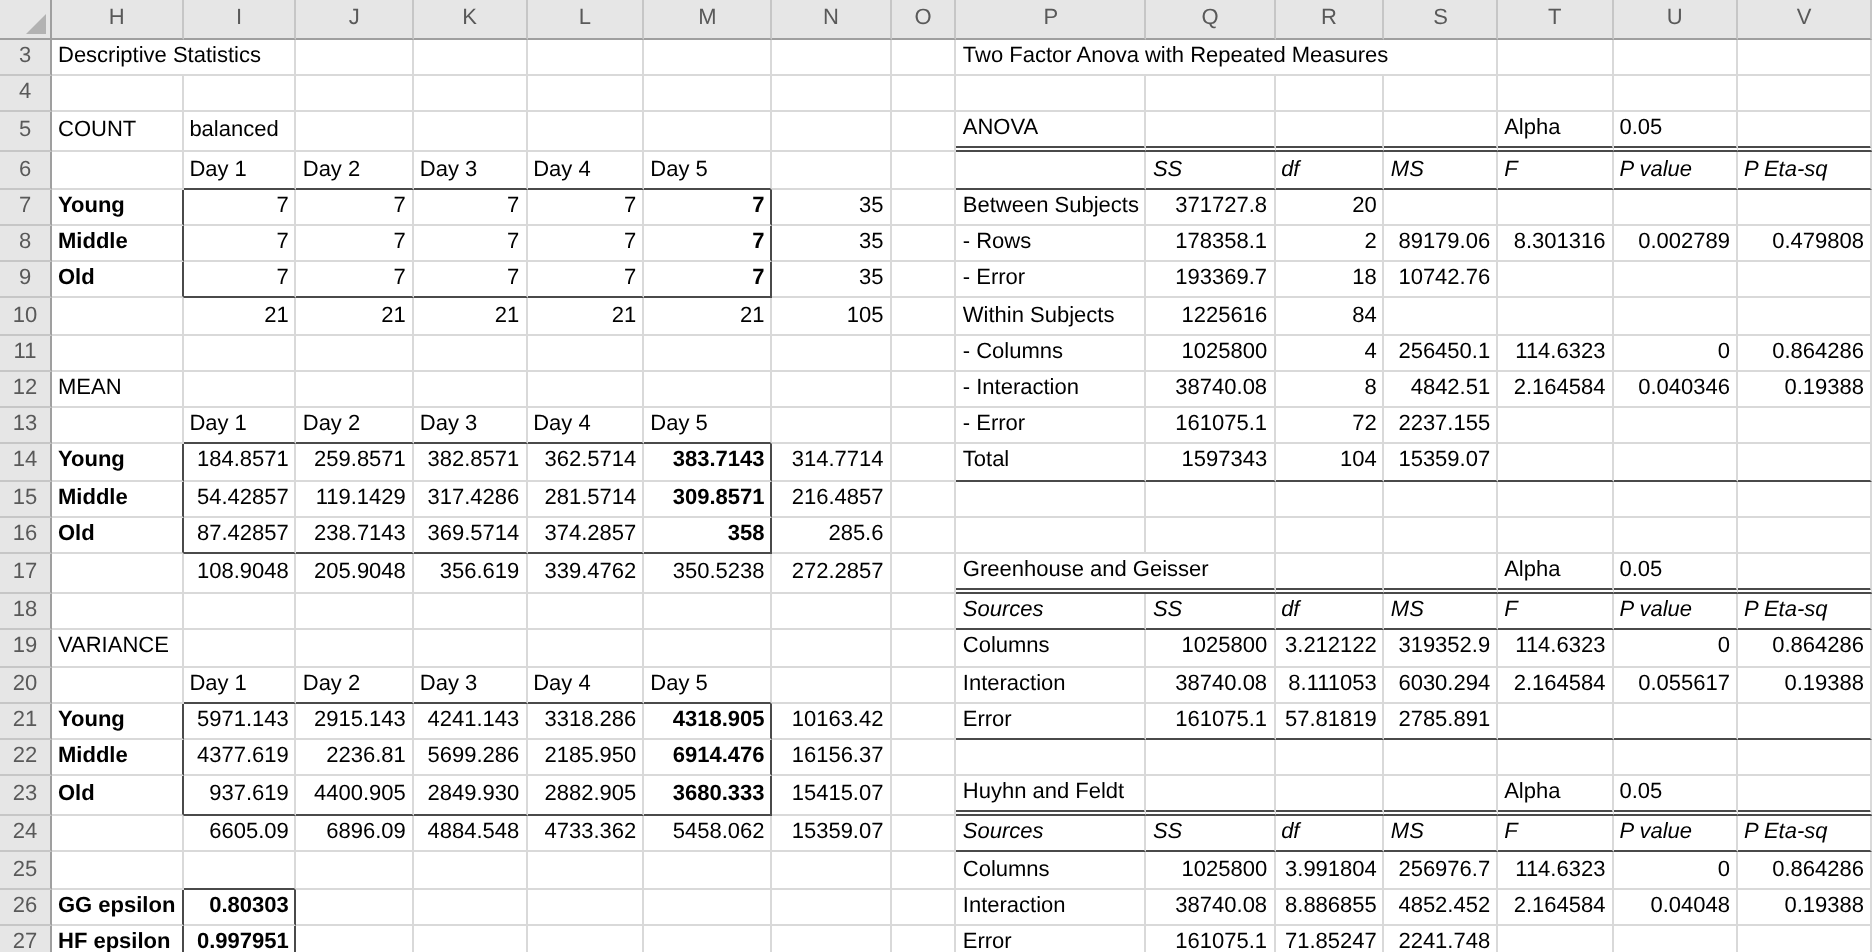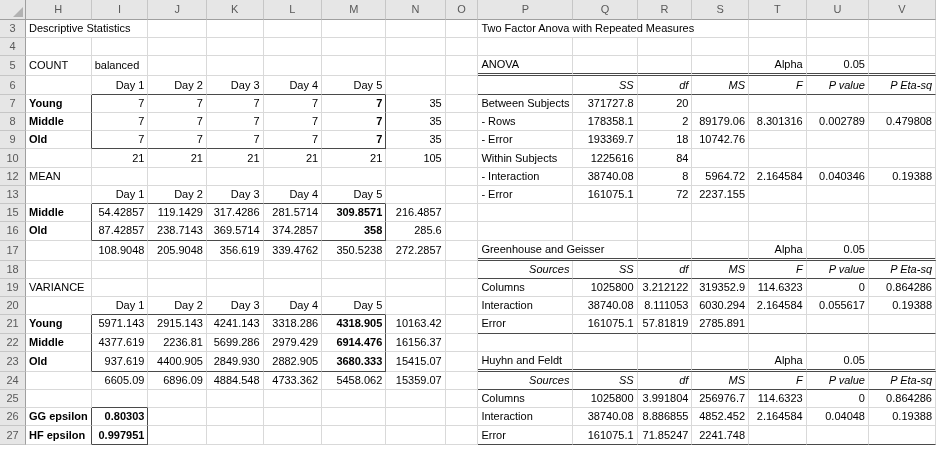--- a/index.html
+++ b/index.html
@@ -47,21 +47,21 @@
     border-right:1px solid var(--hdr-strong);
     border-bottom:1px solid var(--hdr-line);
   }
   th.corner{position:relative;border-right:1px solid var(--hdr-strong);}
   .tri{
     position:absolute;right:2px;bottom:2px;width:0;height:0;
     border-left:10px solid transparent;
     border-bottom:10px solid #b2b2b2;
   }
   td.num{text-align:right;}
-  td.ctr{text-align:right;}
+  td.ctr{text-align:left;}
   td.it{font-style:italic;}
   td.dbb{border-bottom:1px solid var(--dark);}
   td.ddb{border-bottom:3px double var(--dark);}
   td.dbr{border-right:1px solid var(--dark);font-weight:bold;}
 </style>
 </head>
 <body>
 
 <div class="sheet">
   <table>
@@ -240,33 +240,51 @@
           <td></td>
           <td>Within Subjects</td>
           <td class="num">1225616</td>
           <td class="num">84</td>
           <td></td>
           <td></td>
           <td></td>
           <td></td>
         </tr>
         <tr>
+          <td class="rowhdr">11</td>
+          <td></td>
+          <td></td>
+          <td></td>
+          <td></td>
+          <td></td>
+          <td></td>
+          <td></td>
+          <td></td>
+          <td>- Columns</td>
+          <td class="num">1025800</td>
+          <td class="num">4</td>
+          <td class="num">256450.1</td>
+          <td class="num">114.6323</td>
+          <td class="num">0</td>
+          <td class="num">0.864286</td>
+        </tr>
+        <tr>
           <td class="rowhdr">12</td>
           <td>MEAN</td>
           <td></td>
           <td></td>
           <td></td>
           <td></td>
           <td></td>
           <td></td>
           <td></td>
           <td>- Interaction</td>
           <td class="num">38740.08</td>
           <td class="num">8</td>
-          <td class="num">5964.72</td>
+          <td class="num">4842.51</td>
           <td class="num">2.164584</td>
           <td class="num">0.040346</td>
           <td class="num">0.19388</td>
         </tr>
         <tr>
           <td class="rowhdr">13</td>
           <td></td>
           <td class="ctr dbb">Day 1</td>
           <td class="ctr dbb">Day 2</td>
           <td class="ctr dbb">Day 3</td>
@@ -274,20 +292,38 @@
           <td class="ctr dbb">Day 5</td>
           <td></td>
           <td></td>
           <td>- Error</td>
           <td class="num">161075.1</td>
           <td class="num">72</td>
           <td class="num">2237.155</td>
           <td></td>
           <td></td>
           <td></td>
+        </tr>
+        <tr>
+          <td class="rowhdr">14</td>
+          <td class="dbr">Young</td>
+          <td class="num">184.8571</td>
+          <td class="num">259.8571</td>
+          <td class="num">382.8571</td>
+          <td class="num">362.5714</td>
+          <td class="num dbr">383.7143</td>
+          <td class="num">314.7714</td>
+          <td></td>
+          <td class="dbb">Total</td>
+          <td class="num dbb">1597343</td>
+          <td class="num dbb">104</td>
+          <td class="num dbb">15359.07</td>
+          <td class="dbb"></td>
+          <td class="dbb"></td>
+          <td class="dbb"></td>
         </tr>
         <tr>
           <td class="rowhdr">15</td>
           <td class="dbr">Middle</td>
           <td class="num">54.42857</td>
           <td class="num">119.1429</td>
           <td class="num">317.4286</td>
           <td class="num">281.5714</td>
           <td class="num dbr">309.8571</td>
           <td class="num">216.4857</td>
@@ -406,21 +442,21 @@
           <td class="dbb"></td>
           <td class="dbb"></td>
           <td class="dbb"></td>
         </tr>
         <tr>
           <td class="rowhdr">22</td>
           <td class="dbr">Middle</td>
           <td class="num">4377.619</td>
           <td class="num">2236.81</td>
           <td class="num">5699.286</td>
-          <td class="num">2979.429</td>
+          <td class="num">2185.950</td>
           <td class="num dbr">6914.476</td>
           <td class="num">16156.37</td>
           <td></td>
           <td></td>
           <td></td>
           <td></td>
           <td></td>
           <td></td>
           <td></td>
           <td></td>

